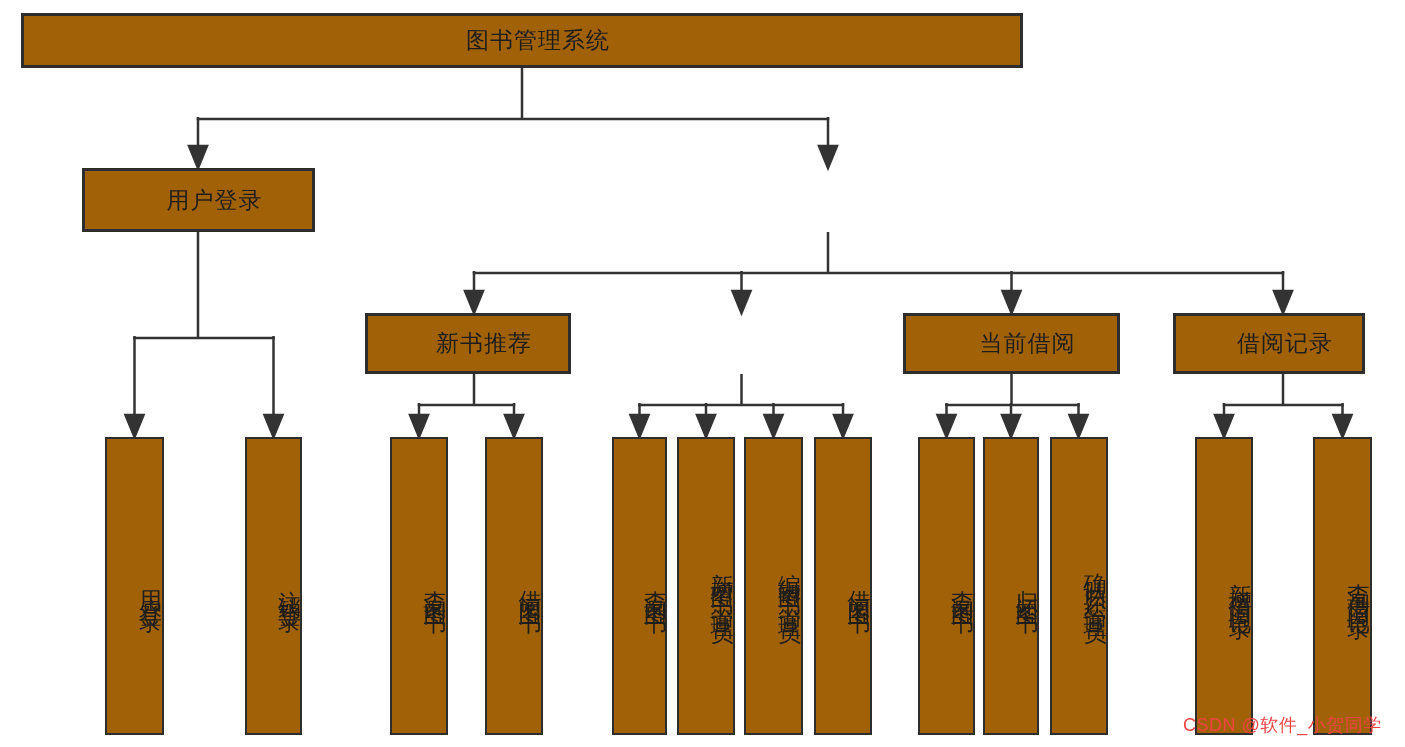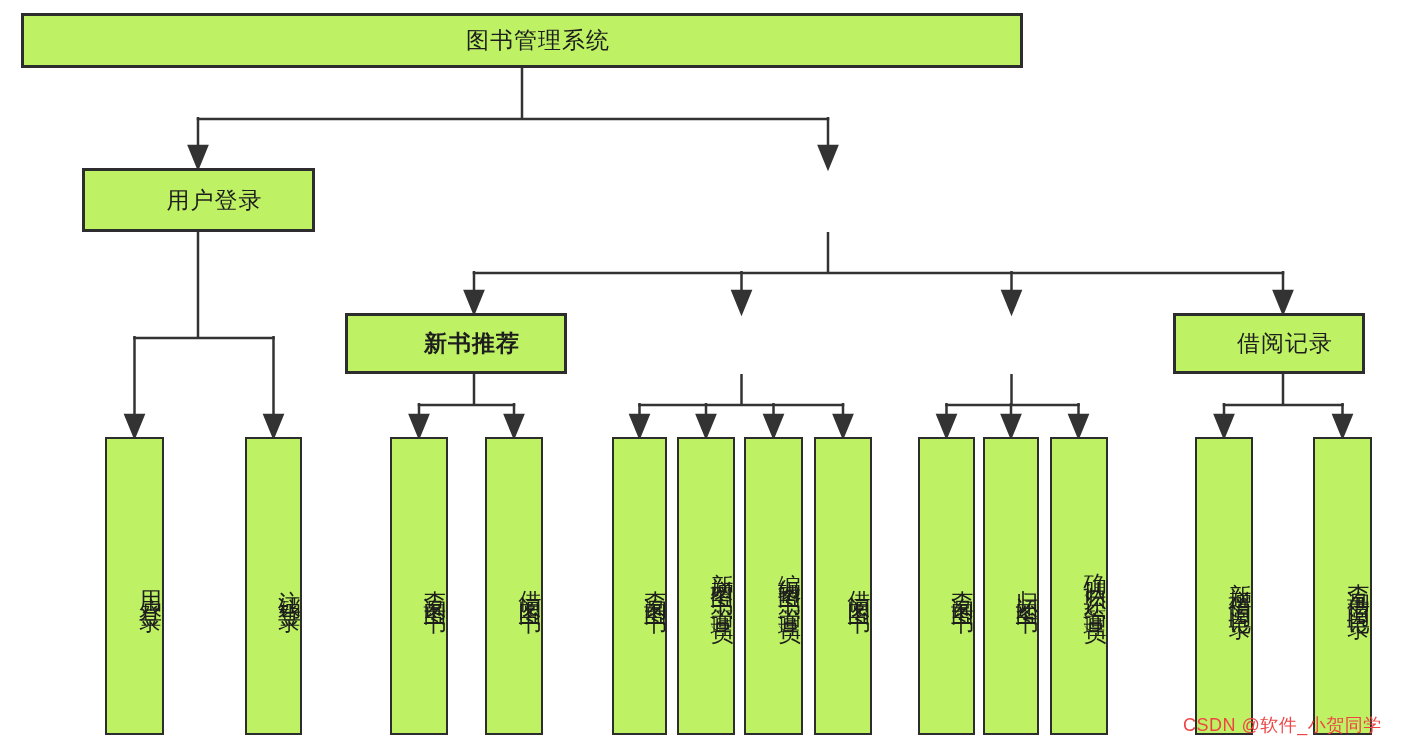--- a/index.html
+++ b/index.html
@@ -12,21 +12,21 @@
     overflow: hidden;
   }
   svg.connectors {
     position: absolute;
     left: 0; top: 0;
     width: 1405px; height: 747px;
   }
   .node {
     position: absolute;
     box-sizing: border-box;
-    background: #bef264;
+    background: #a16207;
     border: 3px solid #2d2d2d;
     display: flex;
     align-items: center;
     justify-content: center;
     color: #1d1d1d;
     font-size: 23px;
     letter-spacing: 1px;
     white-space: nowrap;
     padding-left: 32px;
   }
@@ -124,22 +124,25 @@
   </svg>
 
   <div class="node" style="left:21px; top:13px; width:1002px; height:55px;">
     <span>图书管理系统</span>
   </div>
 
   <div class="node lvl2" style="left:82px;">
     <span>用户登录</span>
   </div>
 
-  <div class="node lvl3" style="left:345px; width:222px;font-weight:bold;">
+  <div class="node lvl3" style="left:365px; width:206px;">
     <span>新书推荐</span>
+  </div>
+  <div class="node lvl3" style="left:903px; width:217px;">
+    <span>当前借阅</span>
   </div>
   <div class="node lvl3" style="left:1173px; width:192px;text-align:right;">
     <span>借阅记录</span>
   </div>
 
   <div class="node leaf" style="left:105px; width:59px;">
     <span class="vtext">用户登录</span>
   </div>
   <div class="node leaf" style="left:245px; width:57px;">
     <span class="vtext">注销登录</span>

